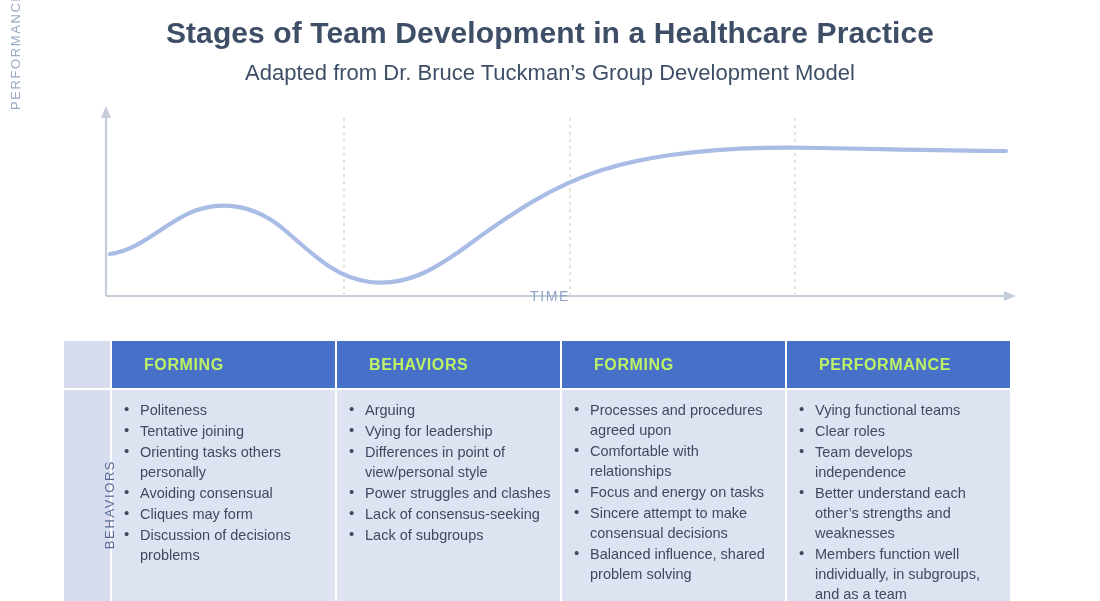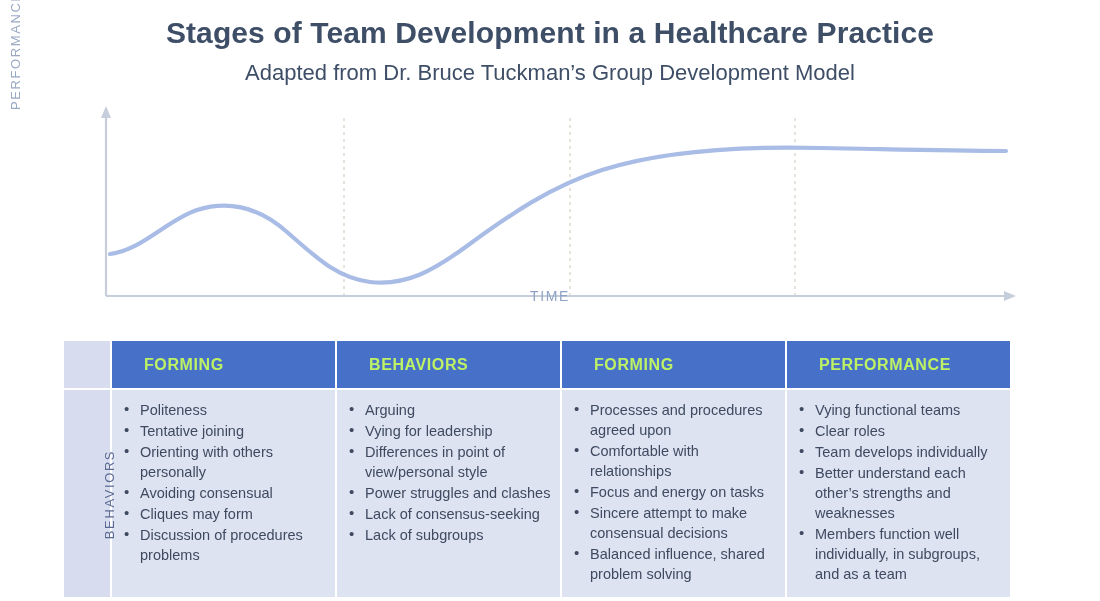--- a/index.html
+++ b/index.html
@@ -191,24 +191,24 @@
       </tr>
       <tr>
         <td class="side">
           <span class="side-inner">BEHAVIORS</span>
         </td>
 
         <td class="cell">
           <ul class="items">
             <li>Politeness</li>
             <li>Tentative joining</li>
-            <li>Orienting with others personally</li>
+            <li>Orienting tasks others personally</li>
             <li>Avoiding consensual</li>
             <li>Cliques may form</li>
-            <li>Discussion of procedures problems</li>
+            <li>Discussion of decisions problems</li>
           </ul>
         </td>
 
         <td class="cell">
           <ul class="items">
             <li>Arguing</li>
             <li>Vying for leadership</li>
             <li>Differences in point of view/personal style</li>
             <li>Power struggles and clashes</li>
             <li>Lack of consensus-seeking</li>
@@ -223,21 +223,21 @@
             <li>Focus and energy on tasks</li>
             <li>Sincere attempt to make consensual decisions</li>
             <li>Balanced influence, shared problem solving</li>
           </ul>
         </td>
 
         <td class="cell">
           <ul class="items">
             <li>Vying functional teams</li>
             <li>Clear roles</li>
-            <li>Team develops individually</li>
+            <li>Team develops independence</li>
             <li>Better understand each other’s strengths and weaknesses</li>
             <li>Members function well individually, in subgroups, and as a team</li>
           </ul>
         </td>
       </tr>
     </tbody>
       </table>
   </div>
 
 </div>

